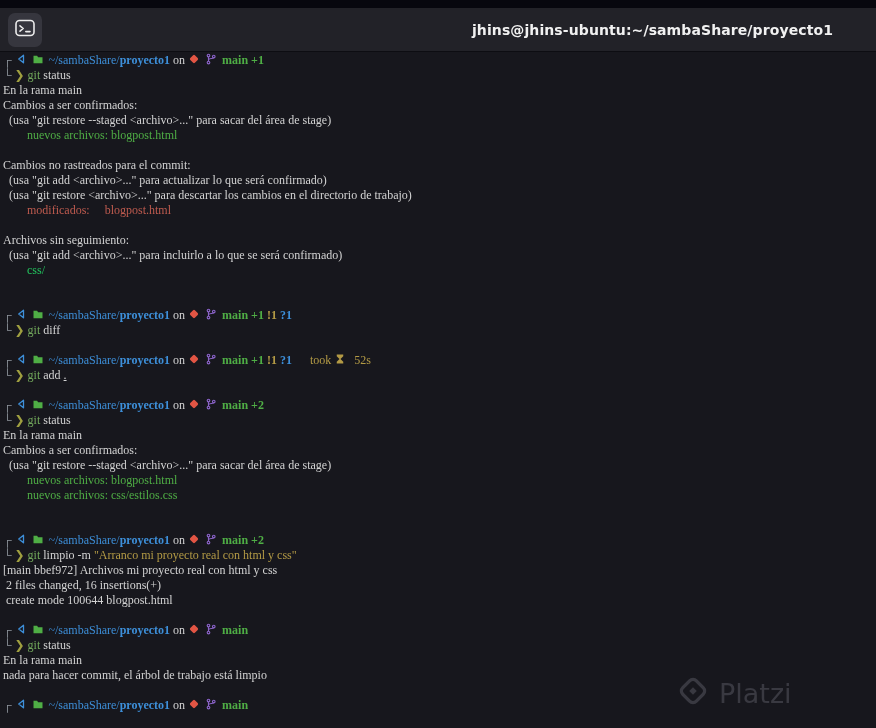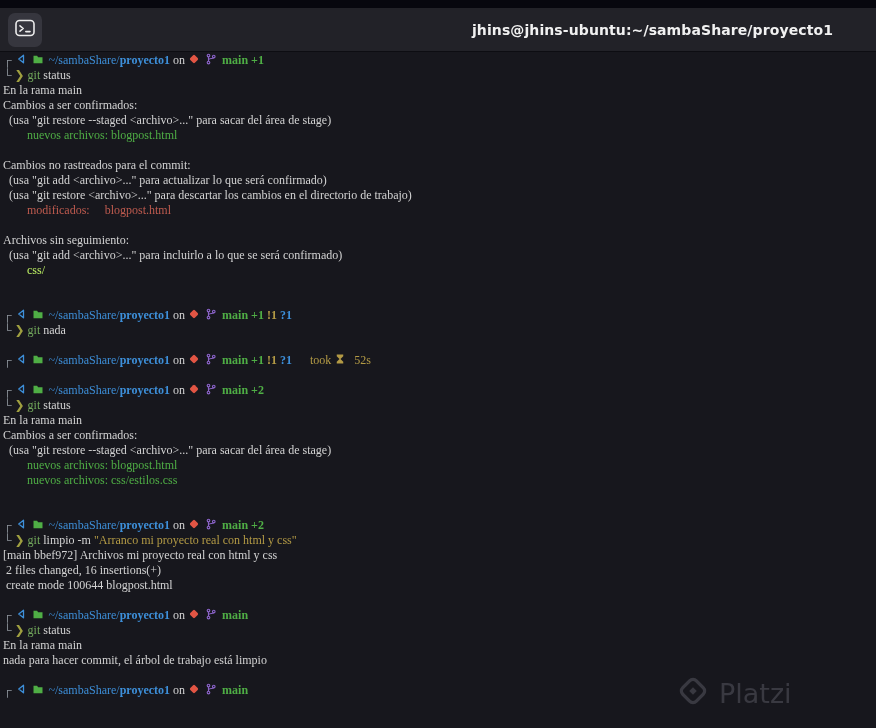--- a/index.html
+++ b/index.html
@@ -81,51 +81,52 @@
     <div class="tl"><span style="color: rgb(211, 211, 211);">  (usa "git restore --staged &lt;archivo&gt;..." para sacar del área de stage)</span></div>
     <div class="tl"><span style="color: rgb(79, 174, 69);">        nuevos archivos: blogpost.html</span></div>
     <div class="tl">&nbsp;</div>
     <div class="tl"><span style="color: rgb(211, 211, 211);">Cambios no rastreados para el commit:</span></div>
     <div class="tl"><span style="color: rgb(211, 211, 211);">  (usa "git add &lt;archivo&gt;..." para actualizar lo que será confirmado)</span></div>
     <div class="tl"><span style="color: rgb(211, 211, 211);">  (usa "git restore &lt;archivo&gt;..." para descartar los cambios en el directorio de trabajo)</span></div>
     <div class="tl"><span style="color: rgb(191, 91, 79);">        modificados:     blogpost.html</span></div>
     <div class="tl">&nbsp;</div>
     <div class="tl"><span style="color: rgb(211, 211, 211);">Archivos sin seguimiento:</span></div>
     <div class="tl"><span style="color: rgb(211, 211, 211);">  (usa "git add &lt;archivo&gt;..." para incluirlo a lo que se será confirmado)</span></div>
-    <div class="tl"><span style="color: #bef264;">        css/</span></div>
+    <div class="tl"><span style="color: #22c55e;">        css/</span></div>
     <div class="tl">&nbsp;</div>
     <div class="tl">&nbsp;</div>
     <div class="tl"><span style="color: rgb(143, 149, 157);">┌ </span><span class="ticon" style="color: rgb(61, 143, 217);"><svg viewBox="0 0 24 24">
           <path d="M17 4.5 L7.5 12 L17 19.5 Z" fill="none" stroke="currentColor" stroke-width="2.6" stroke-linejoin="round"></path>
         </svg></span><span class="ticon" style="color: rgb(79, 174, 69);"><svg viewBox="0 0 24 24">
           <path d="M3 5.5 h7.2 l2 3 H21 v12 H3 Z" fill="currentColor"></path>
         </svg></span><span style="color: rgb(61, 143, 217);">~/sambaShare/</span><span style="color: rgb(61, 143, 217); font-weight: bold;">proyecto1</span><span style="color: rgb(211, 211, 211);"> on </span><span class="ticon" style="color: rgb(226, 85, 68);"><svg viewBox="0 0 24 24">
           <rect x="5.5" y="5.5" width="13" height="13" rx="2.5" fill="currentColor" transform="rotate(45 12 12)"></rect>
         </svg></span><span class="ticon" style="color: rgb(139, 99, 201);"><svg viewBox="0 0 24 24" fill="none" stroke="currentColor" stroke-width="2.3">
           <circle cx="7" cy="5" r="2.6"></circle>
           <circle cx="7" cy="19" r="2.6"></circle>
           <circle cx="17.5" cy="7" r="2.6"></circle>
           <path d="M7 7.8 v8.6 M7 14 c0-4.5 10.5-2 10.5-4.4"></path>
         </svg></span><span style="color: rgb(79, 174, 69); font-weight: bold;">main</span><span style="color: rgb(79, 174, 69); font-weight: bold;"> +1</span><span style="color: rgb(179, 154, 69); font-weight: bold;"> !1</span><span style="color: rgb(61, 143, 217); font-weight: bold;"> ?1</span></div>
-    <div class="tl"><span style="color: rgb(143, 149, 157);">└ </span><span style="color: rgb(160, 160, 64);">❯ </span><span style="color: rgb(115, 169, 92);">git</span><span style="color: rgb(211, 211, 211);"> nada</span></div>
+    <div class="tl"><span style="color: rgb(143, 149, 157);">└ </span><span style="color: rgb(160, 160, 64);">❯ </span><span style="color: rgb(115, 169, 92);">git</span><span style="color: rgb(211, 211, 211);"> diff</span></div>
     <div class="tl">&nbsp;</div>
     <div class="tl"><span style="color: rgb(143, 149, 157);">┌ </span><span class="ticon" style="color: rgb(61, 143, 217);"><svg viewBox="0 0 24 24">
           <path d="M17 4.5 L7.5 12 L17 19.5 Z" fill="none" stroke="currentColor" stroke-width="2.6" stroke-linejoin="round"></path>
         </svg></span><span class="ticon" style="color: rgb(79, 174, 69);"><svg viewBox="0 0 24 24">
           <path d="M3 5.5 h7.2 l2 3 H21 v12 H3 Z" fill="currentColor"></path>
         </svg></span><span style="color: rgb(61, 143, 217);">~/sambaShare/</span><span style="color: rgb(61, 143, 217); font-weight: bold;">proyecto1</span><span style="color: rgb(211, 211, 211);"> on </span><span class="ticon" style="color: rgb(226, 85, 68);"><svg viewBox="0 0 24 24">
           <rect x="5.5" y="5.5" width="13" height="13" rx="2.5" fill="currentColor" transform="rotate(45 12 12)"></rect>
         </svg></span><span class="ticon" style="color: rgb(139, 99, 201);"><svg viewBox="0 0 24 24" fill="none" stroke="currentColor" stroke-width="2.3">
           <circle cx="7" cy="5" r="2.6"></circle>
           <circle cx="7" cy="19" r="2.6"></circle>
           <circle cx="17.5" cy="7" r="2.6"></circle>
           <path d="M7 7.8 v8.6 M7 14 c0-4.5 10.5-2 10.5-4.4"></path>
         </svg></span><span style="color: rgb(79, 174, 69); font-weight: bold;">main</span><span style="color: rgb(79, 174, 69); font-weight: bold;"> +1</span><span style="color: rgb(179, 154, 69); font-weight: bold;"> !1</span><span style="color: rgb(61, 143, 217); font-weight: bold;"> ?1</span><span style="color: rgb(179, 154, 69);">      took </span><span class="ticon" style="color: rgb(179, 154, 69);"><svg viewBox="0 0 24 24">
           <path d="M5.5 3 h13 v3.5 L13 12 l5.5 5.5 V21 h-13 v-3.5 L11 12 5.5 6.5 Z" fill="currentColor"></path>
         </svg></span><span style="color: rgb(179, 154, 69);"> 52s</span></div>
+    <div class="tl"><span style="color: rgb(143, 149, 157);">└ </span><span style="color: rgb(160, 160, 64);">❯ </span><span style="color: rgb(115, 169, 92);">git</span><span style="color: rgb(211, 211, 211);"> add </span><span style="color: rgb(211, 211, 211); text-decoration: underline;">.</span></div>
     <div class="tl">&nbsp;</div>
     <div class="tl"><span style="color: rgb(143, 149, 157);">┌ </span><span class="ticon" style="color: rgb(61, 143, 217);"><svg viewBox="0 0 24 24">
           <path d="M17 4.5 L7.5 12 L17 19.5 Z" fill="none" stroke="currentColor" stroke-width="2.6" stroke-linejoin="round"></path>
         </svg></span><span class="ticon" style="color: rgb(79, 174, 69);"><svg viewBox="0 0 24 24">
           <path d="M3 5.5 h7.2 l2 3 H21 v12 H3 Z" fill="currentColor"></path>
         </svg></span><span style="color: rgb(61, 143, 217);">~/sambaShare/</span><span style="color: rgb(61, 143, 217); font-weight: bold;">proyecto1</span><span style="color: rgb(211, 211, 211);"> on </span><span class="ticon" style="color: rgb(226, 85, 68);"><svg viewBox="0 0 24 24">
           <rect x="5.5" y="5.5" width="13" height="13" rx="2.5" fill="currentColor" transform="rotate(45 12 12)"></rect>
         </svg></span><span class="ticon" style="color: rgb(139, 99, 201);"><svg viewBox="0 0 24 24" fill="none" stroke="currentColor" stroke-width="2.3">
           <circle cx="7" cy="5" r="2.6"></circle>
           <circle cx="7" cy="19" r="2.6"></circle>

